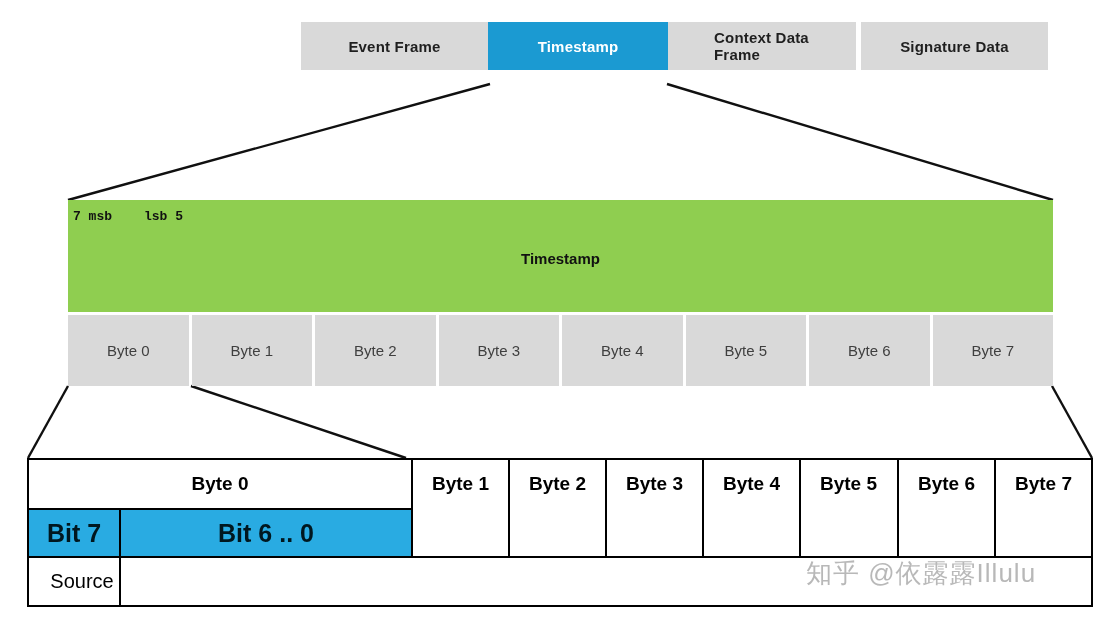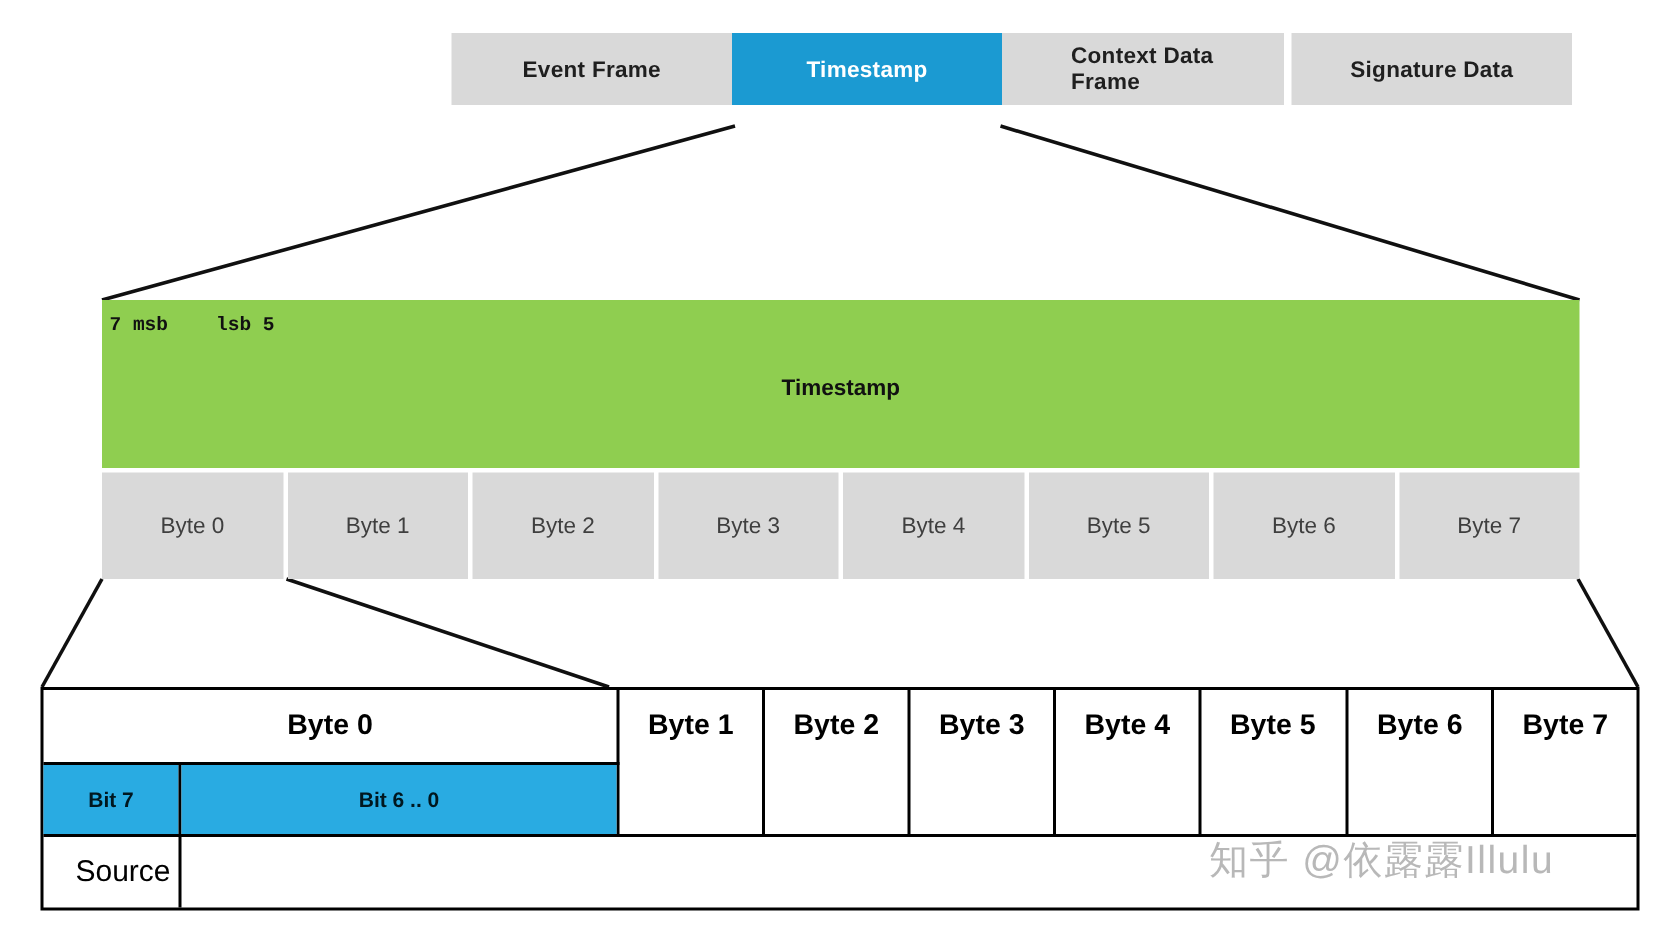--- a/index.html
+++ b/index.html
@@ -112,21 +112,21 @@
     position: absolute;
     top: 0; height: 48px; width: 95px;
     display: flex; align-items: center; justify-content: center;
     font-size: 19px; font-weight: bold; color: #000000;
   }
   .bit-cell {
     position: absolute;
     top: 50px; height: 46px;
     background: #29abe2;
     display: flex; align-items: center; justify-content: center;
-    font-size: 14px; font-weight: bold; color: #00171f;
+    font-size: 25px; font-weight: bold; color: #00171f;
   }
   #bit7-cell   { left: 0;    width: 90px; }
   #bit-divider { left: 90px; top: 50px; height: 46px; }
   #bit60-cell  { left: 92px; width: 290px; }
 
   #source-cell {
     position: absolute;
     left: 0; top: 98px; width: 90px; height: 47px;
     display: flex; align-items: center; justify-content: center;
     font-size: 20px; color: #000000; padding-left: 16px;

